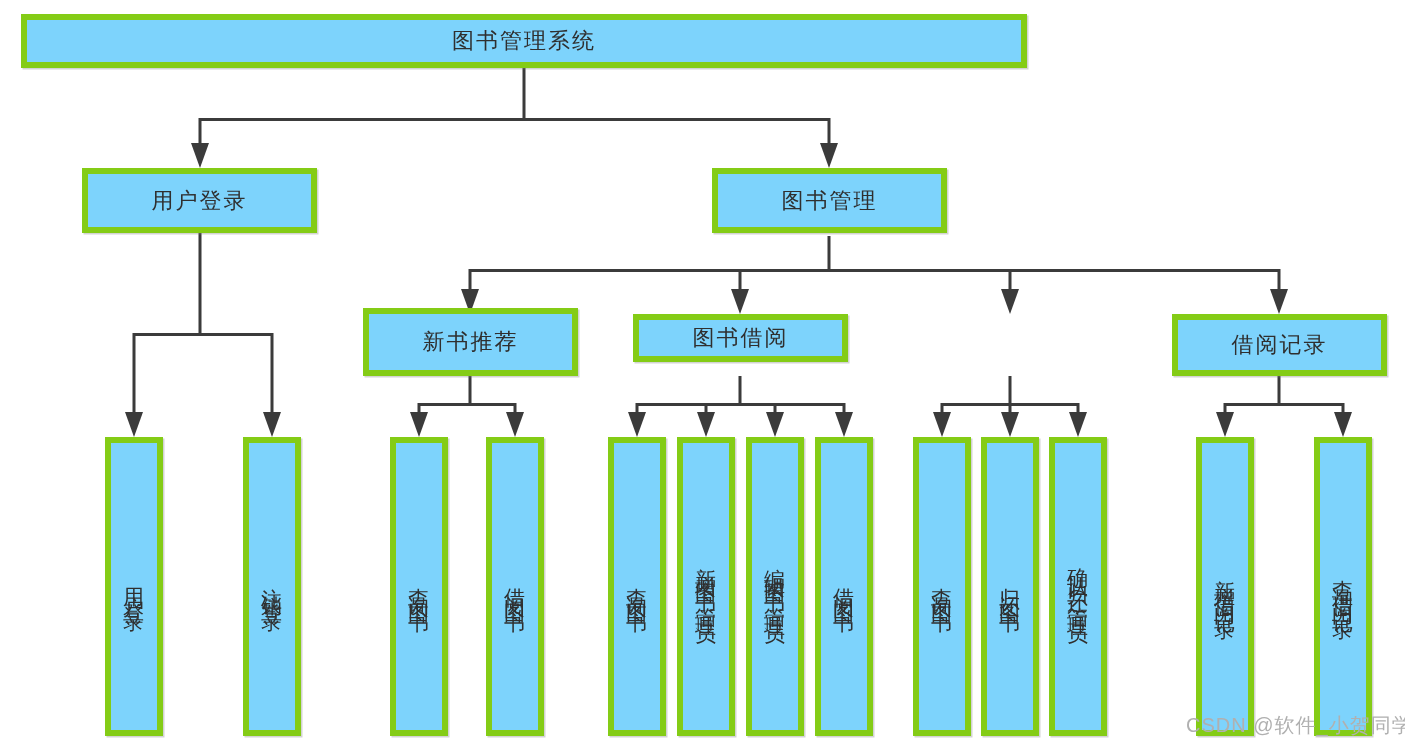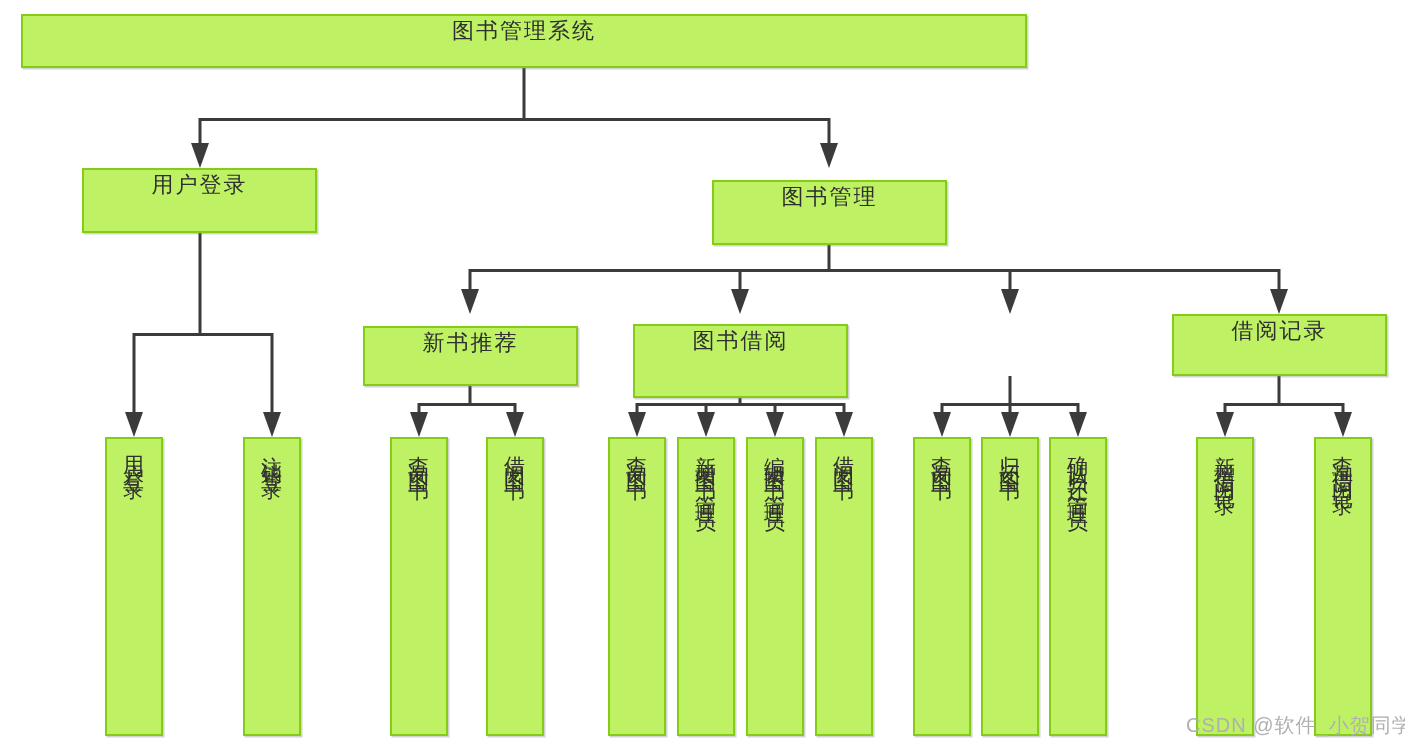--- a/index.html
+++ b/index.html
@@ -5,22 +5,22 @@
   html,body{margin:0;padding:0}
   body{
     width:1405px;height:747px;position:relative;overflow:hidden;
     background:#ffffff;
     font-family:"Liberation Sans", sans-serif;
   }
   .stage{position:absolute;left:0;top:0;width:1405px;height:747px}
   svg.connectors{position:absolute;left:0;top:0;z-index:0}
   .box{
     position:absolute;box-sizing:border-box;z-index:1;
-    border:2px solid #84cc16;background:#bef264;
-    display:flex;justify-content:center;
+    border:6px solid #84cc16;background:#7dd3fc;
+    display:flex;align-items:center;justify-content:center;
     color:#2f2f2f;
     box-shadow:1.5px 1.5px 0 rgba(130,130,130,0.35);
   }
   .box.h span{
     font-size:22px;letter-spacing:2px;white-space:nowrap;
   }
   .box.v{justify-content:center}
   .box.v span{
     writing-mode:vertical-rl;text-orientation:mixed;
     font-size:21px;letter-spacing:8px;line-height:1;
@@ -76,28 +76,28 @@
     </g>
   </svg>
 
   <div class="box h" style="left:21px;top:14px;width:1006px;height:54px">
     <span>图书管理系统</span>
   </div>
 
   <div class="box h" style="left:82px;top:168px;width:235px;height:65px">
     <span>用户登录</span>
   </div>
-  <div class="box h" style="left:712px;top:180px;width:235px;height:65px">
+  <div class="box h" style="left:712px;top:168px;width:235px;height:65px">
     <span>图书管理</span>
   </div>
 
-  <div class="box h" style="left:363px;top:326px;width:215px;height:60px">
+  <div class="box h" style="left:363px;top:308px;width:215px;height:68px">
     <span>新书推荐</span>
   </div>
-  <div class="box h" style="left:633px;top:324px;width:215px;height:74px">
+  <div class="box h" style="left:633px;top:314px;width:215px;height:48px">
     <span>图书借阅</span>
   </div>
   <div class="box h" style="left:1172px;top:314px;width:215px;height:62px">
     <span>借阅记录</span>
   </div>
 
   <div class="box v" style="left:105px;top:437px;width:58px;height:299px">
     <span>用户登录</span>
   </div>
   <div class="box v" style="left:243px;top:437px;width:58px;height:299px">

